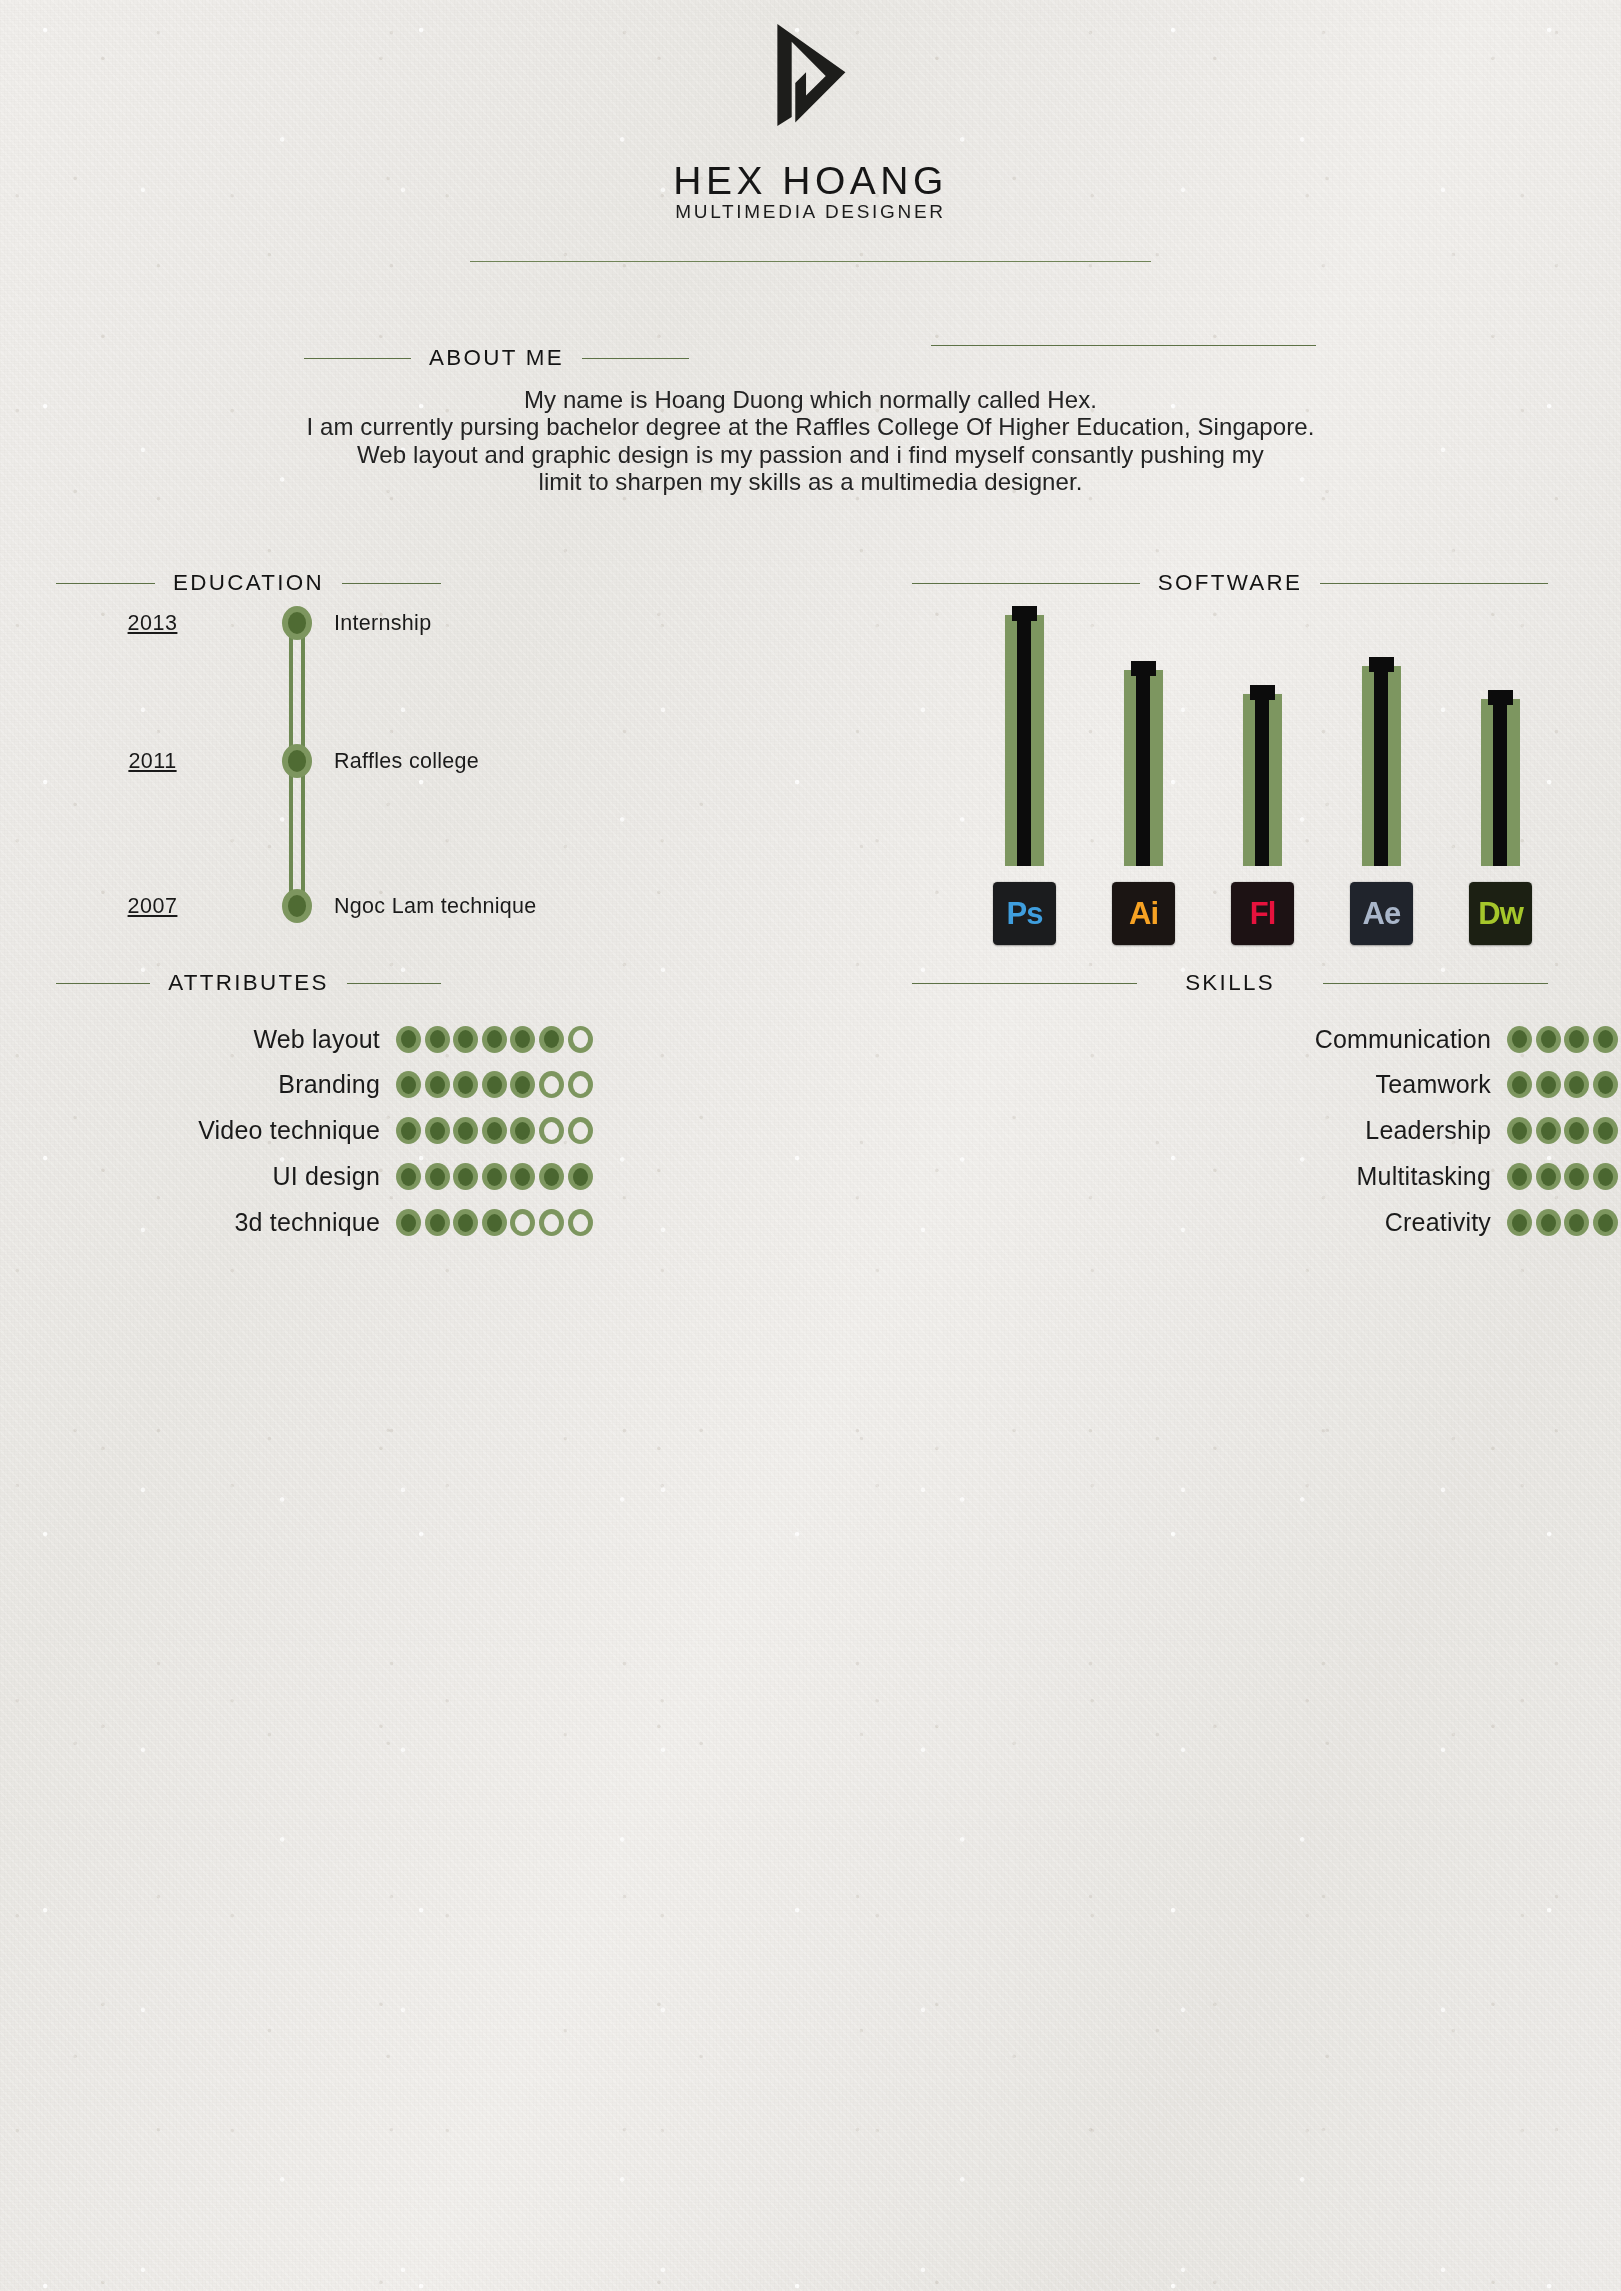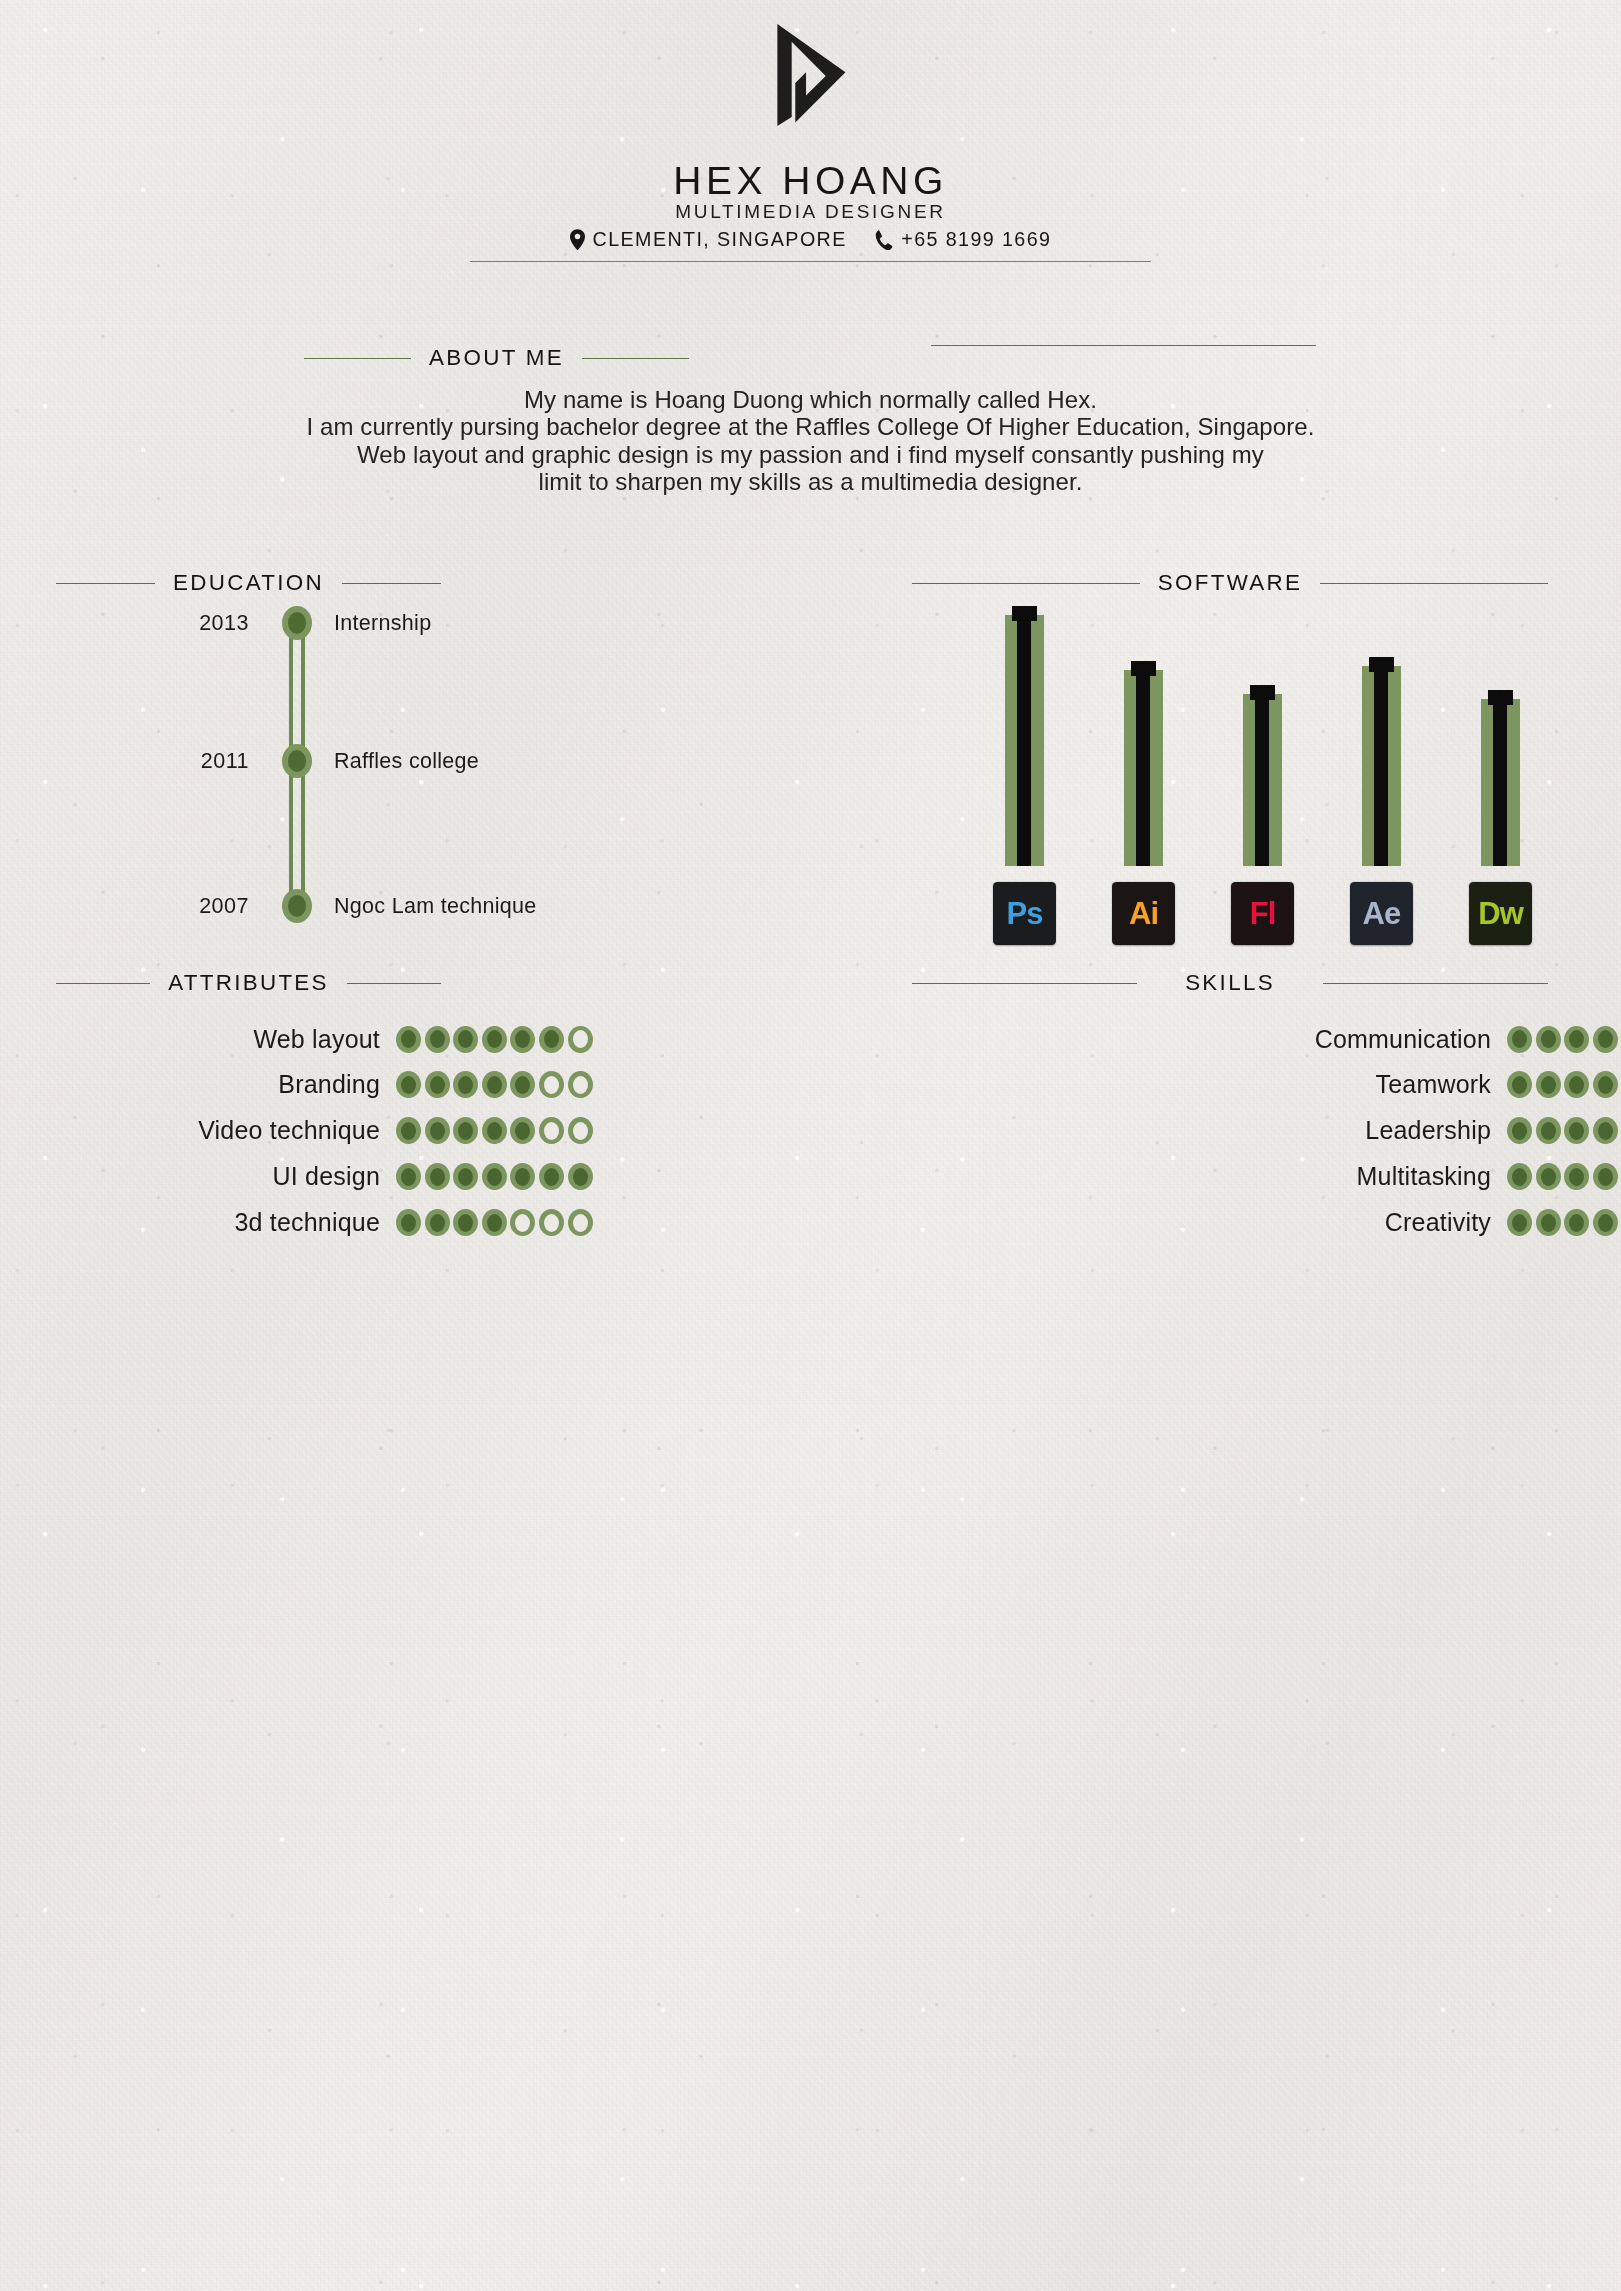--- a/index.html
+++ b/index.html
@@ -69,21 +69,21 @@
   #about-body div{padding:1.3px 0;}
 
   
   #edu-title{left:56px;width:385px;top:570px;}
   #edu-block{position:absolute;left:56px;top:605px;width:385px;height:340px;}
   #timeline-rail{position:absolute;left:232px;top:17px;width:18px;height:287px;}
   #timeline-rail .bar{position:absolute;top:0;bottom:0;width:4.5px;background:#6e8953;}
   #timeline-rail .bar.l{left:0.9px;}
   #timeline-rail .bar.r{right:0.9px;}
   .tl-row{position:absolute;left:0;width:385px;height:36px;display:flex;align-items:center;}
-  .tl-year{position:absolute;left:0;width:193px;text-align:right;font-size:21.5px;color:#1a1a1a;letter-spacing:0.5px;}
+  .tl-year{position:absolute;left:0;width:193px;text-align:center;font-size:21.5px;color:#1a1a1a;letter-spacing:0.5px;text-decoration:underline;}
   .tl-node{position:absolute;left:226px;width:30px;height:34px;border-radius:50%;
     background:#7d965f;display:flex;align-items:center;justify-content:center;}
   .tl-node i{display:block;width:18px;height:21.5px;border-radius:50%;background:#4f6b33;}
   .tl-label{position:absolute;left:278px;font-size:21.5px;color:#1a1a1a;letter-spacing:0.3px;white-space:nowrap;}
 
   
   #sw-title{left:912px;width:636px;top:570px;}
   #sw-block{position:absolute;left:912px;top:605px;width:636px;height:340px;}
   .sw-item{position:absolute;bottom:0;width:63px;}
   .sw-bar{position:absolute;bottom:79px;left:11.6px;width:39px;}
@@ -122,36 +122,20 @@
 
   <div id="logo-wrap">
     <svg width="77" height="106" viewBox="0 0 86 118">
       <path d="M6 2 L6 116 L22 106 L22 22 L60 60 L38 82 L38 56 L26 68 L26 112 L82 56 Z" fill="#1d1d1b"></path>
     </svg>
   </div>
 
   <div class="hdr" id="name">HEX  HOANG</div>
   <div class="hdr" id="role">MULTIMEDIA  DESIGNER</div>
 
-  <div class="hdr" id="contact-line">
-    <span class="ico">
-      <svg width="15" height="21.5" viewBox="0 0 17 24">
-          <path d="M8.5 0C3.8 0 0 3.8 0 8.5C0 14.9 8.5 24 8.5 24S17 14.9 17 8.5C17 3.8 13.2 0 8.5 0Z" fill="#161616"></path>
-          <circle cx="8.5" cy="8.3" r="3.1" fill="#eceae7"></circle>
-        </svg>
-    </span>
-    <span>CLEMENTI,  SINGAPORE</span>
-    <span class="gap"></span>
-    <span class="ico">
-      <svg width="18" height="21.5" viewBox="0 0 20 24">
-          <path d="M4.4 0.7C2.6 1.6 1.1 3.4 0.6 5.3c-1 3.8 1.3 9.1 5 13.2 2.8 3.1 6.2 5.1 8.3 5.2 1.3 0.1 2.6-0.6 3.8-1.9 0.7-0.8 1.5-2 1.3-2.5-0.1-0.4-4.3-3.4-4.9-3.5-0.5-0.1-1 0.3-1.9 1.4-0.6 0.8-1 1-1.6 0.8-1.6-0.5-5.1-4.6-5.6-6.6-0.2-0.7 0-1.1 0.9-1.7 1.2-0.8 1.6-1.3 1.5-1.8C7.3 7 4.1 0.9 3.6 0.7c-0.1 0-0.2 0-0.2 0" fill="#161616" transform="translate(0.4,0)"></path>
-        </svg>
-    </span>
-    <span>+65  8199  1669</span>
-  </div>
 
   <div id="hdr-rule"></div>
 
 
   <div class="sec-title" id="about-title">
     <span class="line"></span>
     <span class="txt">ABOUT ME</span>
     <span class="line"></span>
   </div>
   <div class="sec-title" id="about-title2" style="width:385px;top:345px;">

